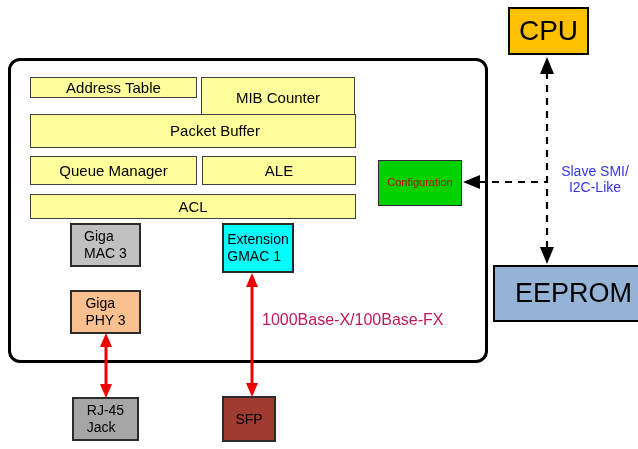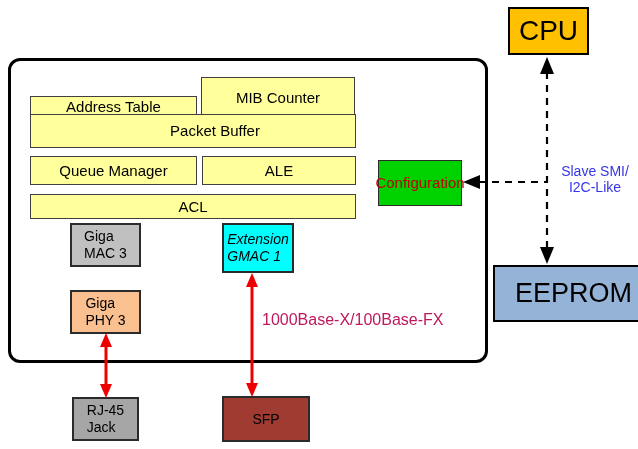--- a/index.html
+++ b/index.html
@@ -21,34 +21,34 @@
   }
   .chip {
     position:absolute;
     box-sizing:border-box;
     border:3.5px solid #000;
     border-radius:12px;
     background:#fff;
   }
   
   .row { border:1px solid #404040; font-size:15px; }
-  .b-address-table { left:30px; top:77px;  width:167px; height:21px;margin-top:19px; }
+  .b-address-table { left:30px; top:77px;  width:167px; height:21px; }
   .b-mib-counter   { left:201px; top:77px; width:154px; height:42px; }
   .b-packet-buffer { left:30px; top:114px; width:326px; height:34px; }
   .b-queue-manager { left:30px; top:156px; width:167px; height:29px; }
   .b-ale           { left:202px; top:156px; width:154px; height:29px; }
   .b-acl           { left:30px; top:194px; width:326px; height:25px; }
   
   .small { border:2px solid #2b2b2b; font-size:14px; }
   .b-giga-mac  { left:70px;  top:223px; width:71px; height:44px; }
-  .b-ext-gmac  { left:222px; top:223px; width:72px; height:50px;font-style:italic; }
+  .b-ext-gmac  { left:222px; top:223px; width:72px; height:50px; }
   .b-giga-phy  { left:70px;  top:290px; width:71px; height:44px; }
-  .b-config    { left:378px; top:160px; width:84px; height:46px; font-size:15px; border-width:1.5px; }
+  .b-config    { left:378px; top:160px; width:84px; height:46px; font-size:11px; border-width:1.5px; }
   .b-rj45      { left:72px;  top:397px; width:67px; height:44px; }
-  .b-sfp       { left:222px; top:396px; width:88px; height:46px; }
+  .b-sfp       { left:222px; top:396px; width:54px; height:46px; }
   
   .b-cpu    { left:508px; top:7px;   width:81px;  height:48px; border:2.5px solid #000; font-size:28px; }
   .b-eeprom { left:493px; top:265px; width:161px; height:57px; border:2.5px solid #000; font-size:27px; }
   
   .note { position:absolute; white-space:pre-line; }
   .note-smi   { left:549px; top:163px; width:92px; text-align:center; font-size:14px; line-height:1.15; }
   .note-fiber { left:262px; top:311px; font-size:16px; }
   svg.overlay { position:absolute; left:0; top:0; pointer-events:none; }
 </style>
 </head>

